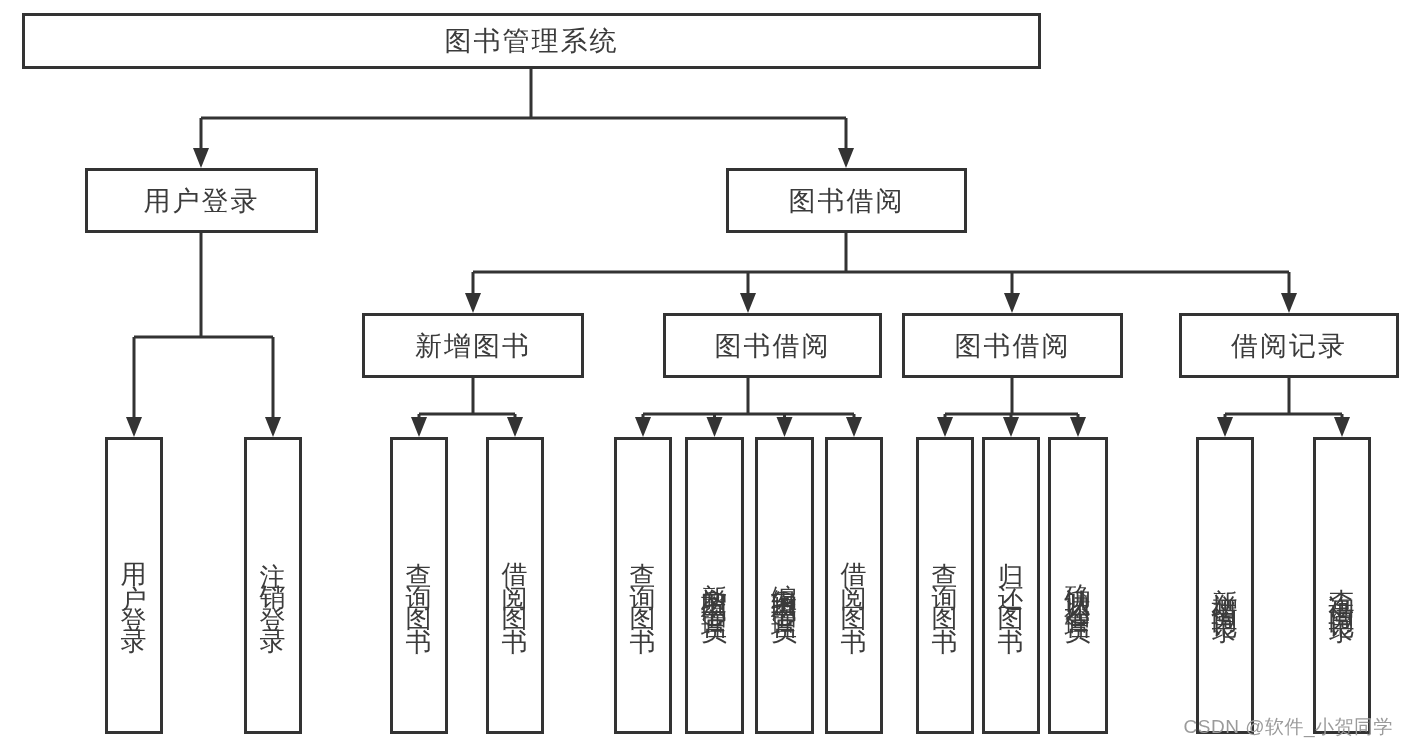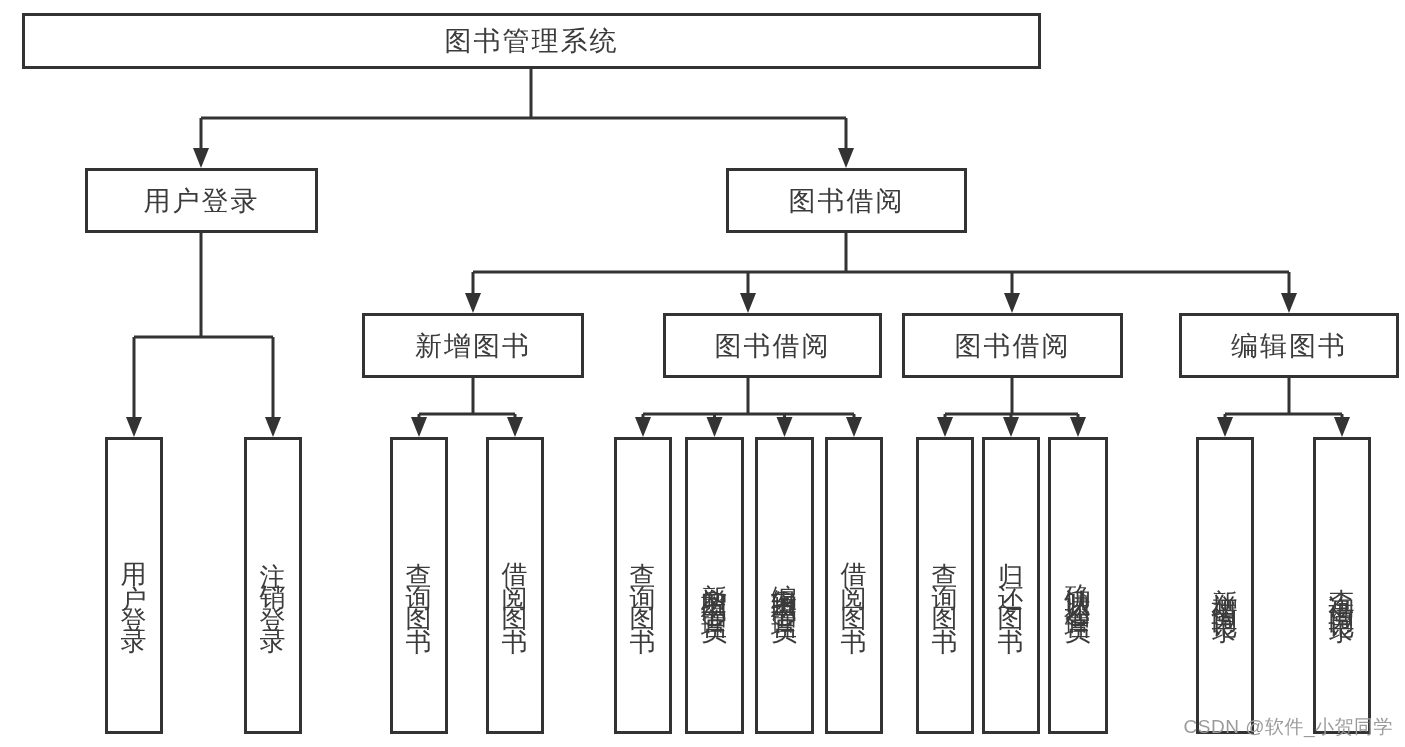--- a/index.html
+++ b/index.html
@@ -114,21 +114,21 @@
   <div class="node" style="left:362px;top:313px;width:222px;height:65px">
     <span class="lbl">新增图书</span>
   </div>
   <div class="node" style="left:663px;top:313px;width:219px;height:65px">
     <span class="lbl">图书借阅</span>
   </div>
   <div class="node" style="left:902px;top:313px;width:221px;height:65px">
     <span class="lbl">图书借阅</span>
   </div>
   <div class="node" style="left:1179px;top:313px;width:220px;height:65px">
-    <span class="lbl">编辑图书</span>
+    <span class="lbl">借阅记录</span>
   </div>
 
   <div class="node v vt-4" style="left:105px;top:437px;width:58px;height:297px">
     <span class="vlbl">用户登录</span>
   </div>
   <div class="node v vt-4" style="left:244px;top:437px;width:58px;height:297px">
     <span class="vlbl">注销登录</span>
   </div>
 
   <div class="node v vt-4" style="left:390px;top:437px;width:58px;height:297px">

